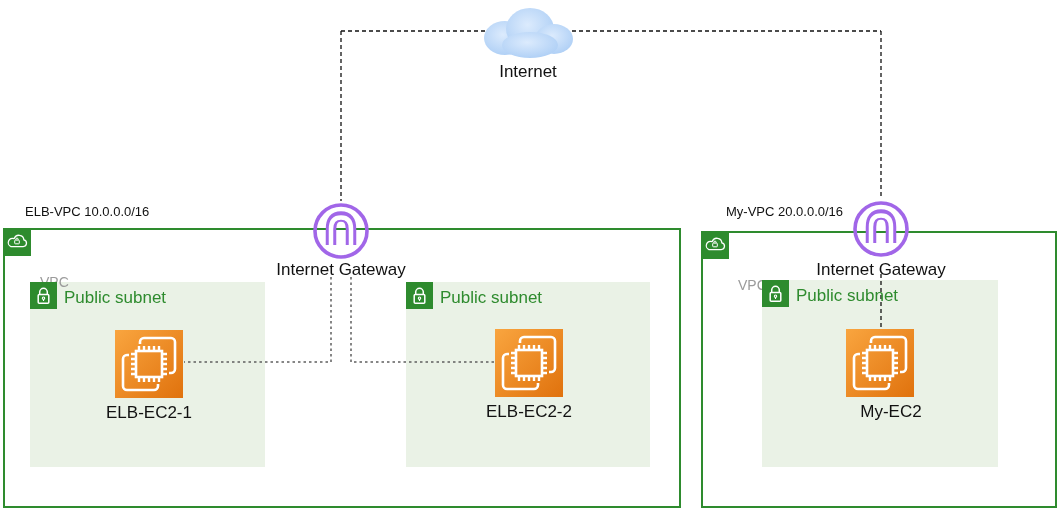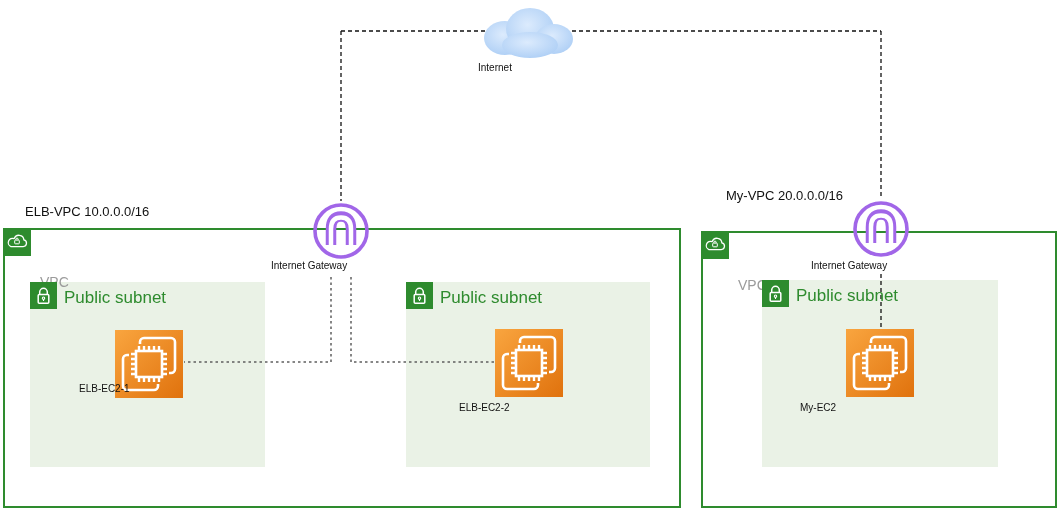--- a/index.html
+++ b/index.html
@@ -16,21 +16,21 @@
     font-family:"Liberation Sans", sans-serif;color:#111;
   }
   .abs{position:absolute;}
   .vpc-box{border:2px solid var(--vpc_green);background:transparent;box-sizing:border-box;z-index:0;}
   .vpc-title{font-size:13px;color:#111;white-space:nowrap;z-index:2;}
   .vpc-tag{font-size:14px;color:var(--vpc_tag_gray);z-index:2;margin-top:40px;}
   .corner-icon{width:28px;height:28px;z-index:2;}
   .subnet{background:var(--subnet_bg);z-index:0;}
   .subnet-icon{width:27px;height:27px;z-index:2;}
   .subnet-label{font-size:17px;color:var(--vpc_green);z-index:2;white-space:nowrap;}
-  .node-label{font-size:10px;color:#111;z-index:3;white-space:nowrap;}
+  .node-label{font-size:17px;color:#111;text-align:center;z-index:3;white-space:nowrap;}
   .icon-layer{z-index:2;}
   #connectors{position:absolute;left:0;top:0;z-index:1;pointer-events:none;}
 </style>
 </head>
 <body>
 
 <div id="canvas">
 
   <svg id="connectors" width="1061" height="511">
     <path d="M341,31 H881" fill="none" stroke="var(--connector_dark)" stroke-width="1.3" stroke-dasharray="4 3"></path>
@@ -90,21 +90,21 @@
           <stop offset="1" stop-color="#E0720D"></stop>
       </linearGradient>
     </defs>
     <rect width="68" height="68" fill="url(#ec2gA)"></rect>
     <rect x="25" y="8" width="35" height="35" rx="4" fill="none" stroke="#fff" stroke-width="2.6"></rect>
     <rect x="8" y="25" width="35" height="35" rx="4" fill="none" stroke="#fff" stroke-width="2.6"></rect>
     <rect x="14" y="14" width="40" height="40" fill="url(#ec2gA)"></rect>
     <path d="M24,16V21 M29,16V21 M34,16V21 M39,16V21 M44,16V21 M24,47V52 M29,47V52 M34,47V52 M39,47V52 M44,47V52 M16,24H21 M16,29H21 M16,34H21 M16,39H21 M16,44H21 M47,24H52 M47,29H52 M47,34H52 M47,39H52 M47,44H52" stroke="#fff" stroke-width="2.4" fill="none"></path>
     <rect x="21" y="21" width="26" height="26" fill="url(#ec2gA)" stroke="#fff" stroke-width="2.6"></rect>
   </svg>
-  <div class="abs node-label" style="left:79px;top:383px;width:140px;">ELB-EC2-1</div>
+  <div class="abs node-label" style="left:79px;top:403px;width:140px;">ELB-EC2-1</div>
 
   <div class="abs subnet" style="left:406px;top:282px;width:244px;height:185px;"></div>
   <svg class="abs subnet-icon" style="left:406px;top:282px;" viewBox="0 0 27 27">
     <rect width="27" height="27" fill="var(--vpc_green)"></rect>
     <path d="M9.7,12.4 v-2.3 a3.8,3.8 0 0 1 7.6,0 v2.3" fill="none" stroke="#fff" stroke-width="1.5"></path>
     <rect x="8.2" y="12.4" width="10.6" height="8.8" rx="1" fill="none" stroke="#fff" stroke-width="1.5"></rect>
     <circle cx="13.5" cy="16.2" r="1.2" fill="none" stroke="#fff" stroke-width="1.1"></circle>
     <path d="M13.5,17.4 V19" stroke="#fff" stroke-width="1.1"></path>
   </svg>
   <div class="abs subnet-label" style="left:440px;top:288px;">Public subnet</div>
@@ -118,21 +118,21 @@
     </defs>
     <rect width="68" height="68" fill="url(#ec2gB)"></rect>
     <rect x="25" y="8" width="35" height="35" rx="4" fill="none" stroke="#fff" stroke-width="2.6"></rect>
     <rect x="8" y="25" width="35" height="35" rx="4" fill="none" stroke="#fff" stroke-width="2.6"></rect>
     <rect x="14" y="14" width="40" height="40" fill="url(#ec2gB)"></rect>
     <path d="M24,16V21 M29,16V21 M34,16V21 M39,16V21 M44,16V21 M24,47V52 M29,47V52 M34,47V52 M39,47V52 M44,47V52 M16,24H21 M16,29H21 M16,34H21 M16,39H21 M16,44H21 M47,24H52 M47,29H52 M47,34H52 M47,39H52 M47,44H52" stroke="#fff" stroke-width="2.4" fill="none"></path>
     <rect x="21" y="21" width="26" height="26" fill="url(#ec2gB)" stroke="#fff" stroke-width="2.6"></rect>
   </svg>
   <div class="abs node-label" style="left:459px;top:402px;width:140px;">ELB-EC2-2</div>
 
-  <div class="abs vpc-title" style="left:726px;top:188px;">My-VPC 20.0.0.0/16</div>
+  <div class="abs vpc-title" style="left:726px;top:204px;">My-VPC 20.0.0.0/16</div>
   <div class="abs vpc-box" style="left:701px;top:231px;width:356px;height:277px;"></div>
 
   <svg class="abs corner-icon" style="left:701px;top:231px;" viewBox="0 0 28 28">
     <rect width="28" height="28" fill="var(--vpc_green)"></rect>
     <path d="M8,18.6 h12.2 a3.4,3.4 0 0 0 0.7,-6.7 a5,5 0 0 0 -9.7,-1.3 a3.9,3.9 0 0 0 -3.2,8 z" fill="none" stroke="#fff" stroke-width="1.3" stroke-linejoin="round"></path>
     <rect x="11.7" y="12.1" width="4.6" height="3.7" rx="0.7" fill="none" stroke="#fff" stroke-width="1"></rect>
     <path d="M12.9,12.1 v-0.9 a1.1,1.1 0 0 1 2.2,0 v0.9" fill="none" stroke="#fff" stroke-width="1"></path>
   </svg>
   <div class="abs vpc-tag" style="left:738px;top:237px;">VPC</div>
 
@@ -160,15 +160,15 @@
           <stop offset="1" stop-color="#E0720D"></stop>
       </linearGradient>
     </defs>
     <rect width="68" height="68" fill="url(#ec2gC)"></rect>
     <rect x="25" y="8" width="35" height="35" rx="4" fill="none" stroke="#fff" stroke-width="2.6"></rect>
     <rect x="8" y="25" width="35" height="35" rx="4" fill="none" stroke="#fff" stroke-width="2.6"></rect>
     <rect x="14" y="14" width="40" height="40" fill="url(#ec2gC)"></rect>
     <path d="M24,16V21 M29,16V21 M34,16V21 M39,16V21 M44,16V21 M24,47V52 M29,47V52 M34,47V52 M39,47V52 M44,47V52 M16,24H21 M16,29H21 M16,34H21 M16,39H21 M16,44H21 M47,24H52 M47,29H52 M47,34H52 M47,39H52 M47,44H52" stroke="#fff" stroke-width="2.4" fill="none"></path>
     <rect x="21" y="21" width="26" height="26" fill="url(#ec2gC)" stroke="#fff" stroke-width="2.6"></rect>
   </svg>
-  <div class="abs node-label" style="left:800px;top:402px;width:140px;">My-EC2</div>
+  <div class="abs node-label" style="left:821px;top:402px;width:140px;">My-EC2</div>
 
 </div>
 
 </body></html>

